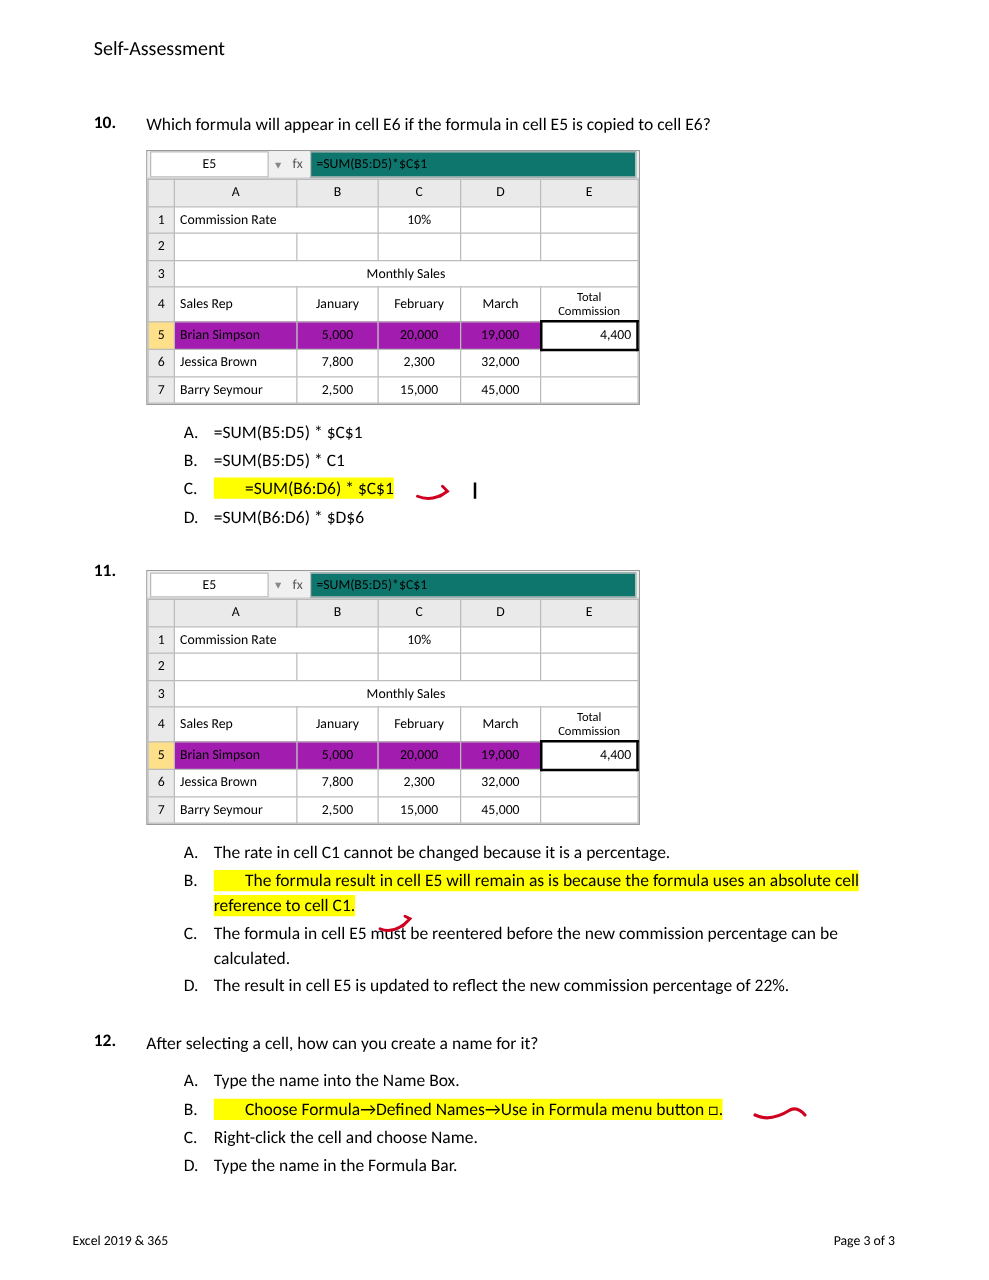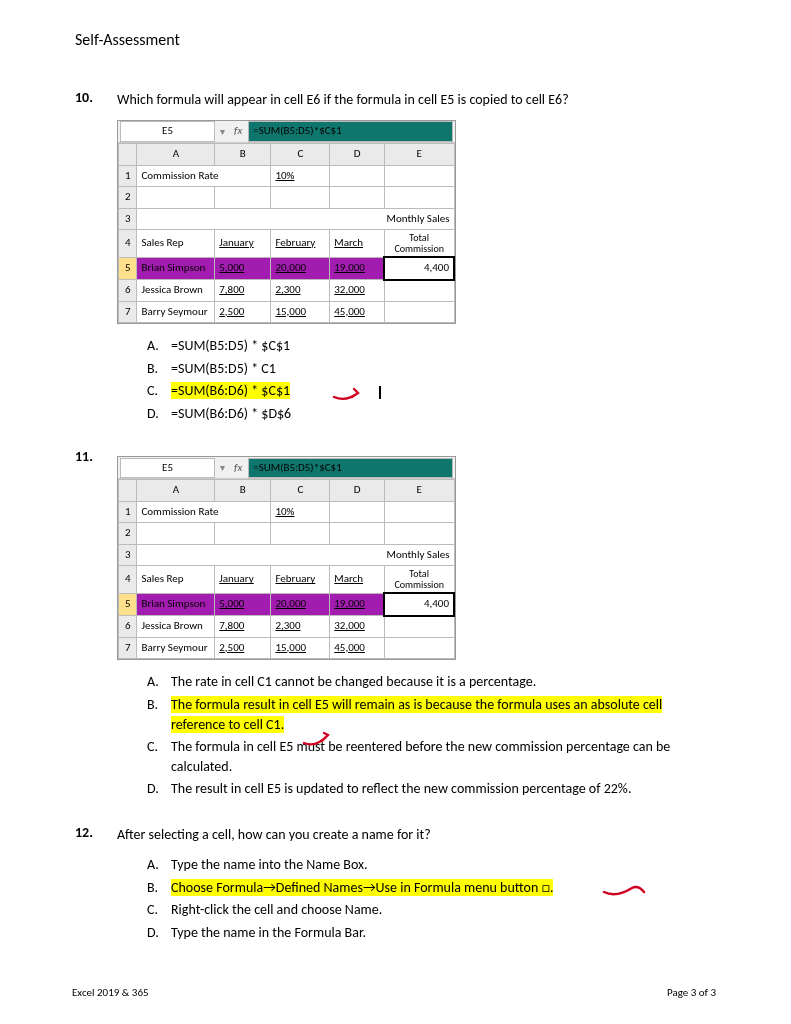--- a/index.html
+++ b/index.html
@@ -32,42 +32,41 @@
   }
   .qbody {
     flex: 1;
     font-size: 14px;
     line-height: 1.5;
   }
   .qtext { margin-bottom: 10px; }
   .mini-sheet {
     margin: 8px 0 12px 0;
     border: 1px solid #999;
-    width: 339px;
+    width: 395px;
     font-size: 11px;
     background: #fff;
   }
   .fbar {
     display: flex;
     align-items: center;
     border-bottom: 1px solid #ccc;
     background: #f0f0f0;
     height: 22px;
   }
   .namebox {
     width: 95px;
     text-align: center;
     background: #fff;
     border: 1px solid #bbb;
     margin: 1px 2px;
     padding: 1px 4px;
     font-size: 11px;
   }
   .fx-label {
-    font-style: italic;
     font-size: 11px;
     padding: 0 6px;
     color: #555;
   }
   .fx-arrow { color:#888; font-size:10px; padding:0 3px;}
   .formula-input {
     flex: 1;
     background: #0f766e;
     border: 1px solid #bbb;
     margin: 1px 2px 1px 0;
@@ -91,21 +90,21 @@
     text-align: center;
   }
   .rowhead {
     background: #eaeaea;
     text-align: center;
     width: 22px;
   }
   .colA { width: 105px; }
   .colB, .colC, .colD { width: 68px; }
   .colE { width: 80px; }
-  .num { text-align: left; text-decoration: underline; }
+  .num { text-align: center; }
   .sel-col { background: #fff5d0; }
   .sel-row td { background: #a21caf; }
   .sel-cell {
     border: 2px solid #000 !important;
     text-align: right;
     margin-top: 41px;
   }
   .answers {
     margin: 6px 0 0 30px;
   }
@@ -115,36 +114,36 @@
     margin: 3px 0;
     font-size: 14px;
     line-height: 1.4;
     position: relative;
   }
   .ans-letter {
     width: 24px;
     flex-shrink: 0;
   }
   .ans-text { flex: 1; }
-  .hl { background: #ffff00; }
+  .hl { background: #ffff00; padding-left: 25px; }
   .annot {
     position: absolute;
     pointer-events: none;
   }
   .footer {
     position: absolute;
     bottom: 25px;
-    left: 72px;
+    left: 58px;
     right: 75px;
     display: flex;
     justify-content: space-between;
     font-size: 11px;
     gap: 19px;
   }
-  .center-merge { text-align: right; }
+  .center-merge { text-align: center; }
   .total-hdr { text-align:center; font-size:10px; line-height:1.1;margin-top:16px;}
 </style>
 </head>
 <body>
 
 <div class="page">
   <div class="header">Self-Assessment</div>
 
   <div class="question">
     <div class="qnum">10.</div>

